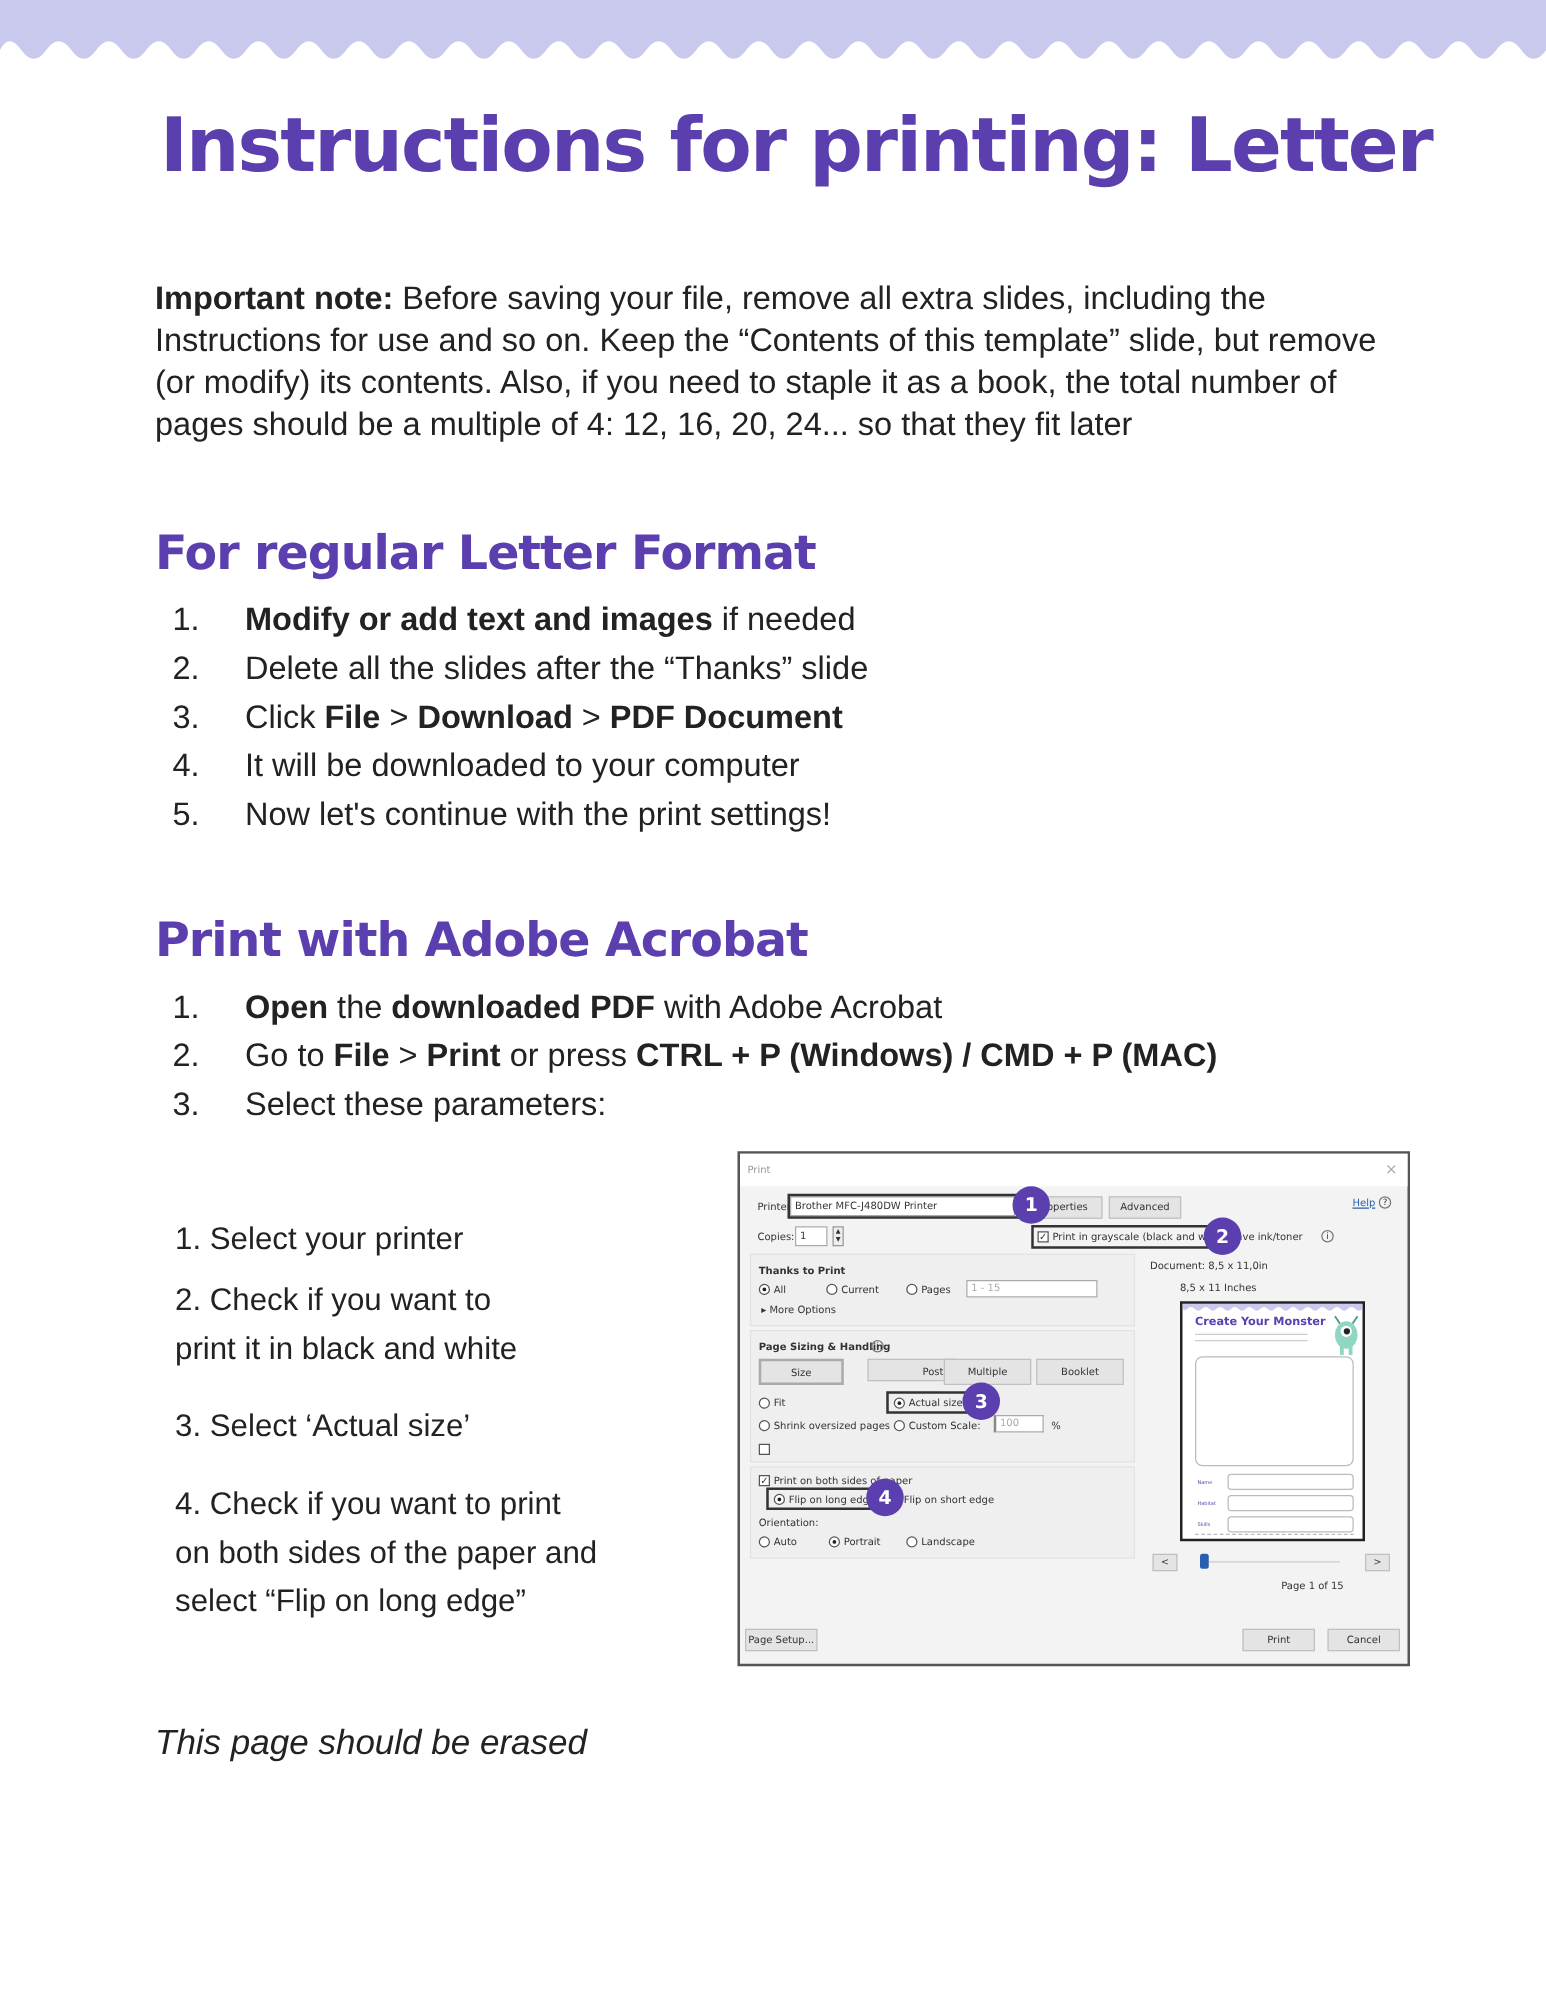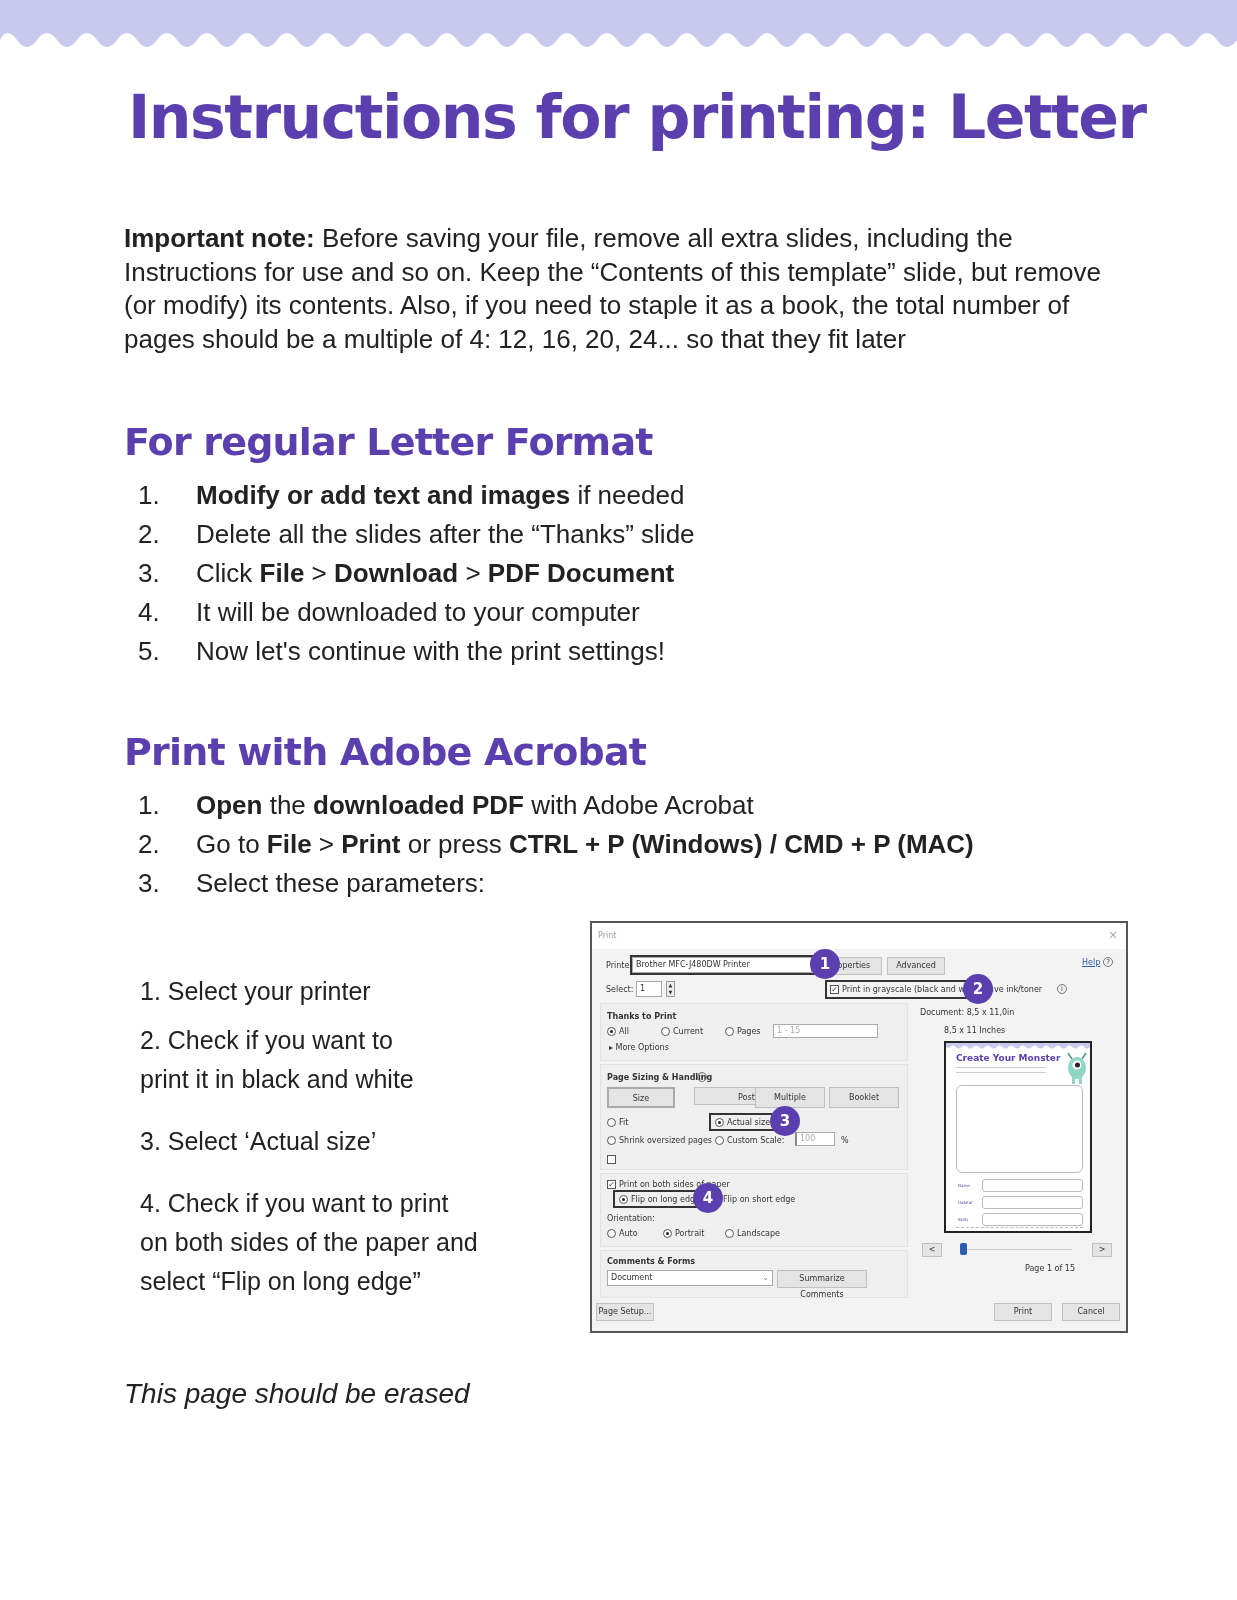--- a/index.html
+++ b/index.html
@@ -175,21 +175,21 @@
   </div>
 
   <span class="abs" style="left:14px;top:38px;">Printer:</span>
   <div class="field" style="left:40px;top:34px;width:180px;">Brother MFC-J480DW Printer</div>
   <div class="hl-box" style="left:38px;top:32px;width:186px;height:20px;"></div>
   <div class="btn" style="left:226px;top:34px;width:64px;">Properties</div>
   <div class="btn" style="left:295px;top:34px;width:58px;">Advanced</div>
   <span class="abs" style="left:490px;top:35px;color:#2a5db0;text-decoration:underline;">Help</span>
   <span class="abs" style="left:511px;top:34px;width:10px;height:10px;border:1px solid #777;border-radius:50%;text-align:center;line-height:9px;font-size:7px;">?</span>
 
-  <span class="abs" style="left:14px;top:62px;">Select:</span>
+  <span class="abs" style="left:14px;top:62px;">Copies:</span>
   <div class="field" style="left:44px;top:58px;width:26px;">1</div>
   <div class="abs" style="left:74px;top:58px;width:9px;height:16px;border:1px solid #999;background:#eee;font-size:5px;line-height:7px;text-align:center;">▲<br>▼</div>
 
   <div class="check" style="left:238px;top:62px;">✓</div>
   <span class="abs" style="left:250px;top:62px;">Print in grayscale (black and white)</span>
   <div class="hl-box" style="left:233px;top:57px;width:142px;height:19px;"></div>
   <span class="abs" style="left:392px;top:62px;">Save ink/toner</span>
   <span class="abs" style="left:465px;top:61px;width:10px;height:10px;border:1px solid #777;border-radius:50%;text-align:center;line-height:9px;font-size:7px;">i</span>
 
   <div class="panel" style="left:8px;top:80px;width:308px;height:58px;">
@@ -240,25 +240,20 @@
 
     <span class="abs" style="left:6px;top:40px;">Orientation:</span>
     <div class="radio" style="left:6px;top:55px;"></div>
     <span class="abs" style="left:18px;top:55px;">Auto</span>
     <div class="radio on" style="left:62px;top:55px;"></div>
     <span class="abs" style="left:74px;top:55px;">Portrait</span>
     <div class="radio" style="left:124px;top:55px;"></div>
     <span class="abs" style="left:136px;top:55px;">Landscape</span>
   </div>
 
-  <div class="panel" style="left:8px;top:327px;width:308px;height:48px;">
-    <span class="abs bold" style="left:6px;top:6px;">Comments &amp; Forms</span>
-    <div class="field" style="left:6px;top:19px;width:166px;"><span>Document</span><span style="position:absolute;right:3px;top:0;color:#888;">⌄</span></div>
-    <div class="btn" style="left:176px;top:19px;width:90px;">Summarize Comments</div>
-  </div>
 
   <span class="abs" style="left:328px;top:85px;">Document: 8,5 x 11,0in</span>
   <span class="abs" style="left:352px;top:103px;">8,5 x 11 Inches</span>
 
   <div class="preview">
     <svg class="pv-wave" viewBox="0 0 148 6" preserveAspectRatio="none">
       <path fill="#c9c9ee" d="M0,0 H148 V4 Q145,7 142,4 Q139,1 136,4 Q133,7 130,4 Q127,1 124,4 Q121,7 118,4 Q115,1 112,4 Q109,7 106,4 Q103,1 100,4 Q97,7 94,4 Q91,1 88,4 Q85,7 82,4 Q79,1 76,4 Q73,7 70,4 Q67,1 64,4 Q61,7 58,4 Q55,1 52,4 Q49,7 46,4 Q43,1 40,4 Q37,7 34,4 Q31,1 28,4 Q25,7 22,4 Q19,1 16,4 Q13,7 10,4 Q7,1 4,4 Q2,6 0,4 Z"></path>
     </svg>
     <span class="pv-title">Create Your Monster</span>
     <svg class="abs" style="left:118px;top:8px;width:26px;height:34px;" viewBox="0 0 26 34">

